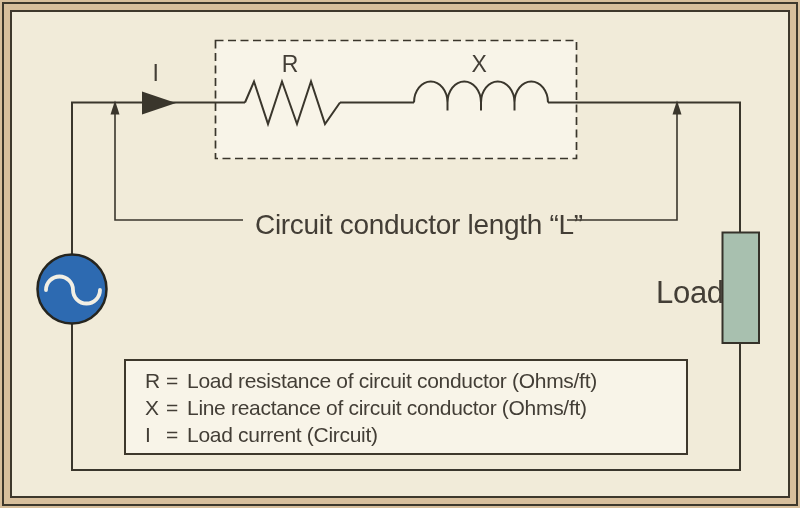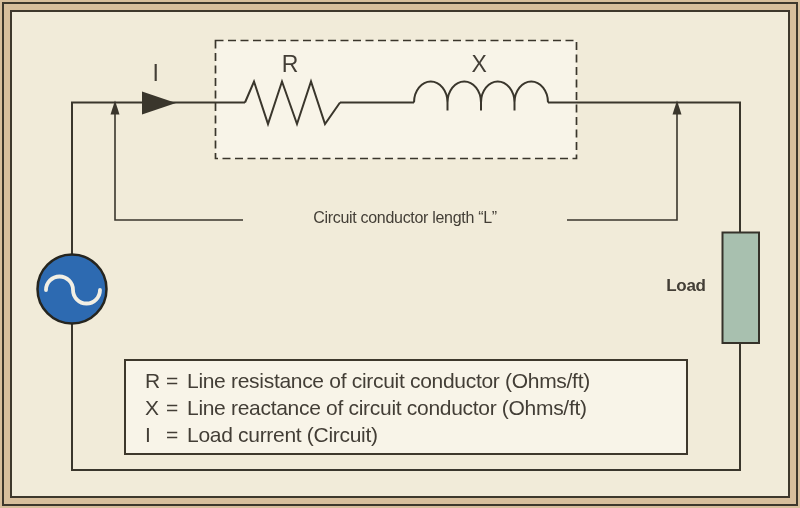--- a/index.html
+++ b/index.html
@@ -20,22 +20,22 @@
   svg.layer { position: absolute; left: 0; top: 0; width: 800px; height: 508px; }
 
   .lbl {
     position: absolute;
     text-align: center;
     letter-spacing: -0.3px;
     line-height: 1.05;
     white-space: nowrap;
   }
   .lbl-comp  { font-size: 23px; }
-  .lbl-dim   { font-size: 16px; }
-  .lbl-load  { font-size: 17px; font-weight: bold; }
+  .lbl-dim   { font-size: 28px; }
+  .lbl-load  { font-size: 31px; }
 
   .legend-box {
     position: absolute;
     left: 124px; top: 359px;
     width: 564px; height: 96px;
     background: #f8f4e8;
     border: 2px solid #3e382c;
     padding: 6px 0 0 19px;
     font-size: 21px;
     letter-spacing: -0.3px;
@@ -85,21 +85,21 @@
   <div class="lbl lbl-comp" style="left:464px; top:52px; width:30px;">X</div>
 
   <div class="lbl lbl-dim" style="left:255px; top:210px; width:300px;">Circuit conductor length “L”</div>
 
   <div class="lbl lbl-load" style="left:656px; top:277px; width:60px;">Load</div>
 
   <div class="legend-box">
     <div class="legend-row">
       <span>R</span>
       <span>=</span>
-      <span>Line resistance of circuit conductor (Ohms/ft)</span>
+      <span>Load resistance of circuit conductor (Ohms/ft)</span>
     </div>
     <div class="legend-row">
       <span>X</span>
       <span>=</span>
       <span>Line reactance of circuit conductor (Ohms/ft)</span>
     </div>
     <div class="legend-row">
       <span>I</span>
       <span>=</span>
       <span>Load current (Circuit)</span>

